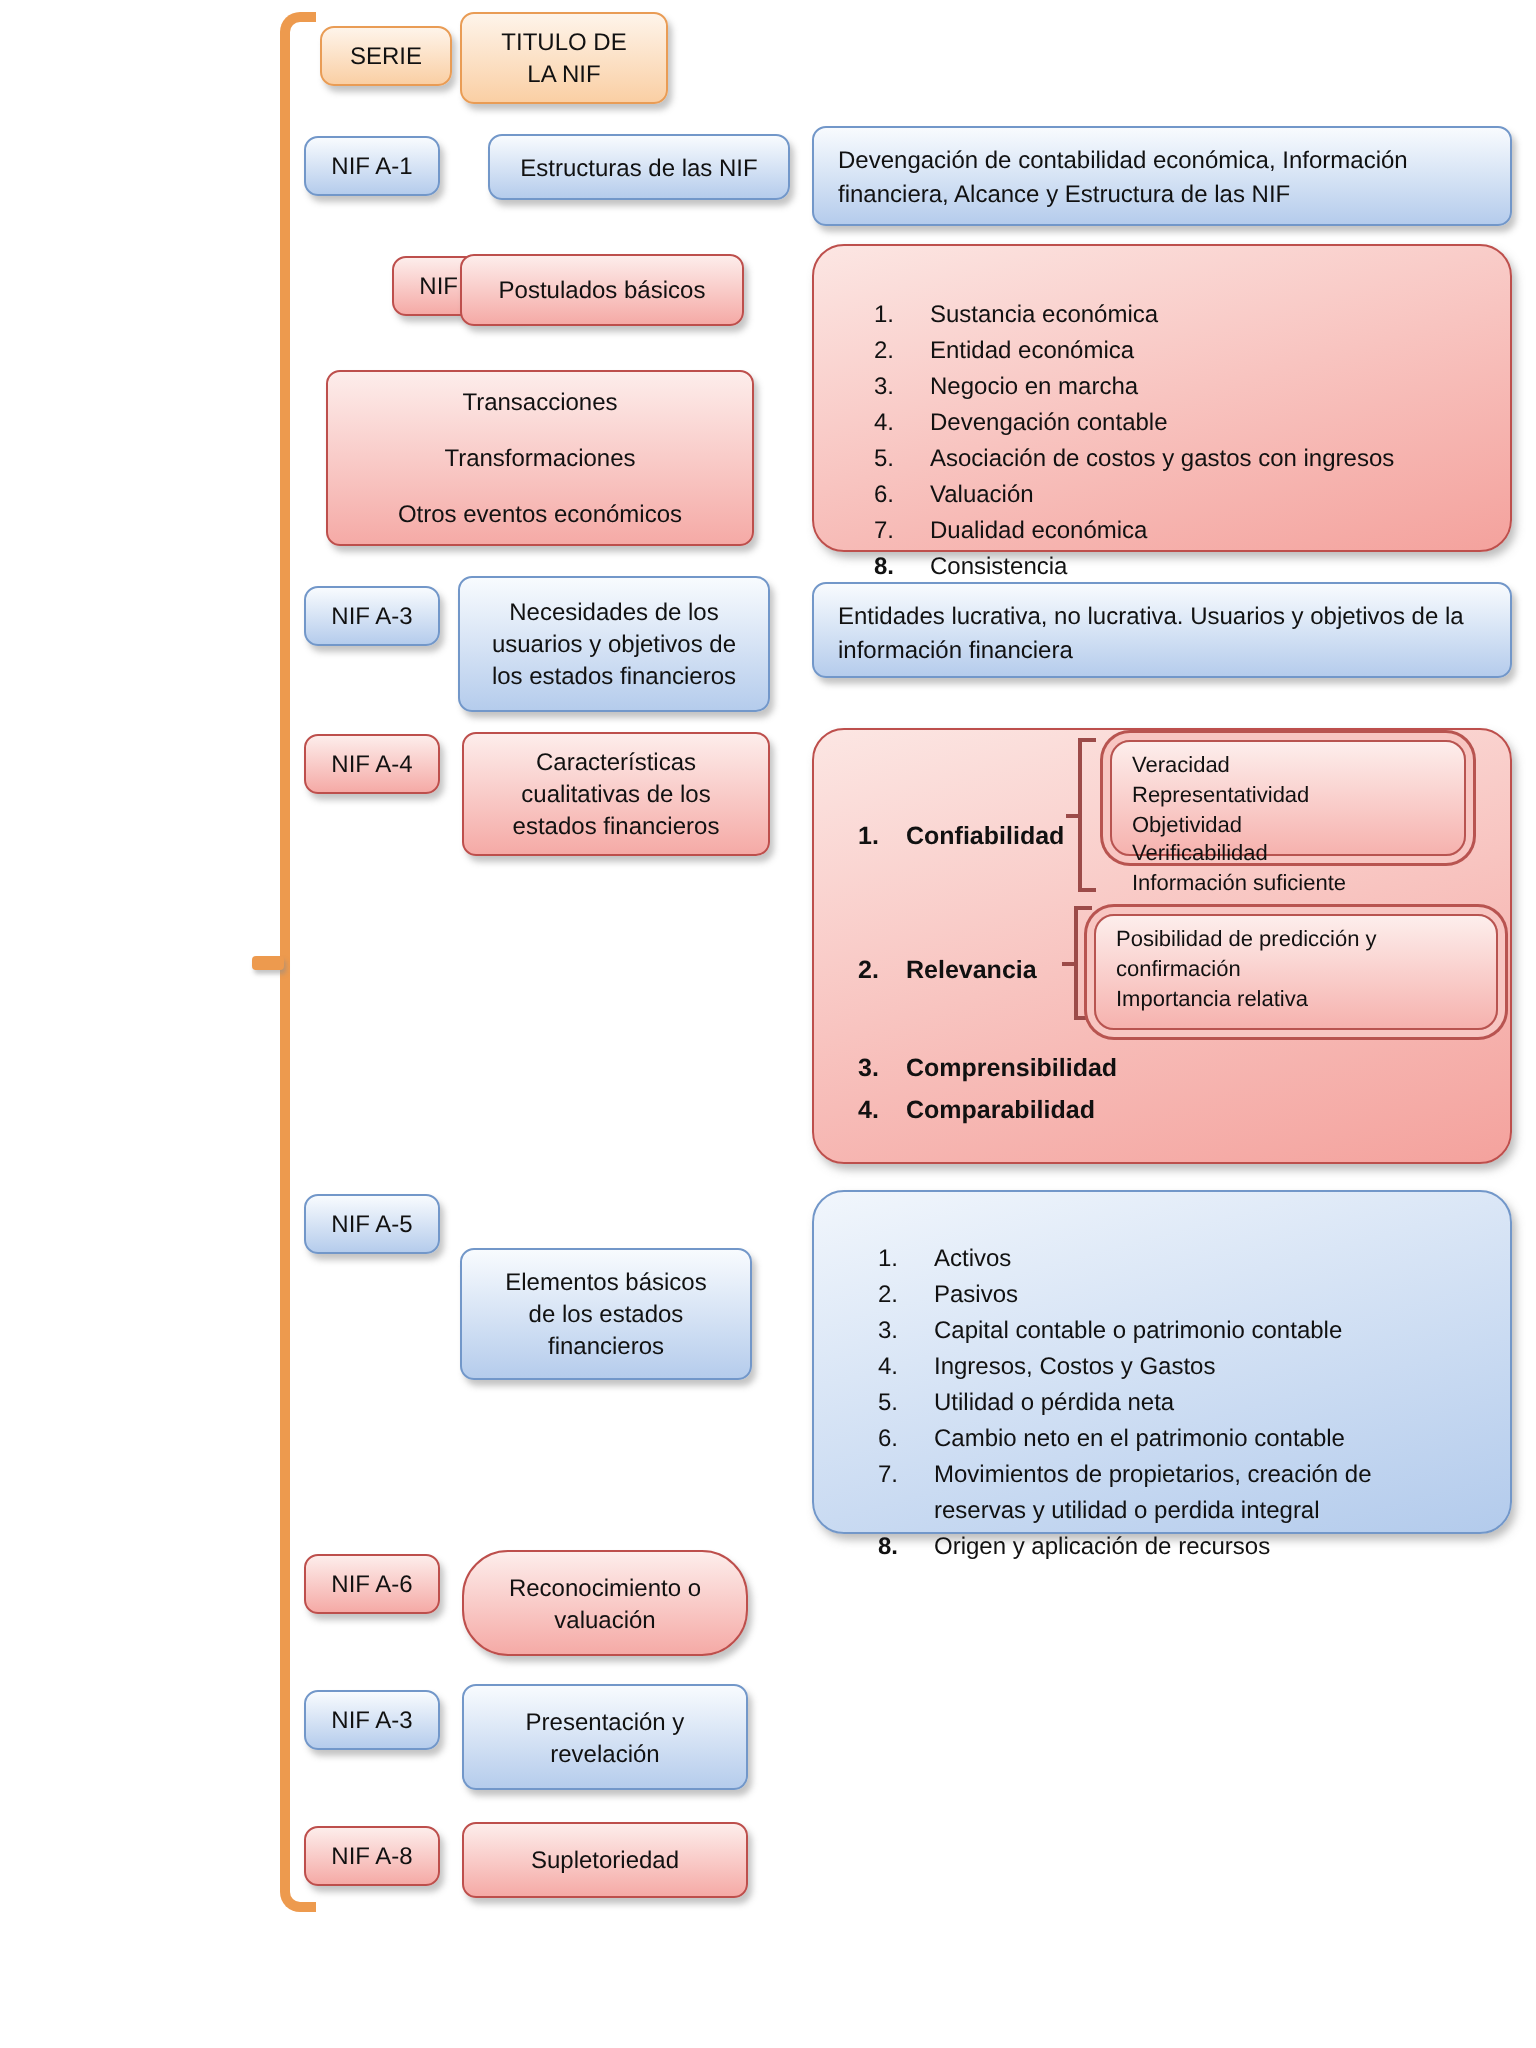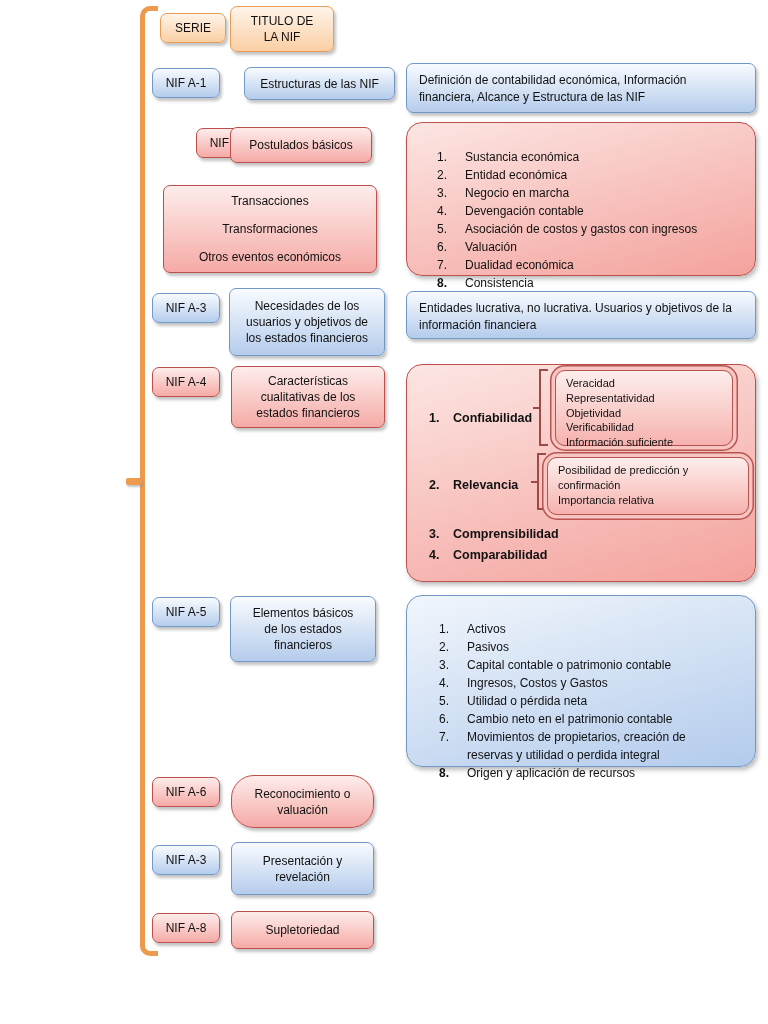--- a/index.html
+++ b/index.html
@@ -33,21 +33,21 @@
   #h-serie{left:160px;top:13px; width:66px; height:30px;}
   #h-tit  {left:230px;top:6px;  width:104px;height:46px;}
   .code{left:152px;width:68px;height:30px;}
   #c-a1{top:68px;} #c-a2{top:128px;margin-left:44px;} #c-a3{top:293px;} #c-a4{top:367px;}
   #c-a5{top:597px;} #c-a6{top:777px;} #c-a7{top:845px;} #c-a8{top:913px;}
   #t-a1{left:244px;top:67px; width:151px;height:33px;}
   #t-a2{left:230px;top:127px;width:142px;height:36px;}
   #t-ev{left:163px;top:185px;width:214px;height:88px;line-height:28px;}
   #t-a3{left:229px;top:288px;width:156px;height:68px;}
   #t-a4{left:231px;top:366px;width:154px;height:62px;}
-  #t-a5{left:230px;top:596px;width:146px;height:66px;}
+  #t-a5{left:230px;top:624px;width:146px;height:66px;}
   #t-a6{left:231px;top:775px;width:143px;height:53px;border-radius:23px;}
   #t-a7{left:231px;top:842px;width:143px;height:53px;}
   #t-a8{left:231px;top:911px;width:143px;height:38px;}
   .detail{left:406px;width:350px;}
   #d-a1{top:63px;height:50px;padding:8px 12px;display:block;text-align:left;line-height:17px;}
   #d-a3{top:291px;height:48px;padding:8px 12px;display:block;text-align:left;line-height:17px;}
   #d-a2{top:122px;height:154px;}
   #d-a5{top:595px;height:172px;}
   #d-a4{top:364px;height:218px;}
   
@@ -60,21 +60,21 @@
   
   .carac{position:absolute;display:flex;font-weight:bold;font-size:12.5px;line-height:15px;}
   .carac .cnum{flex:none;width:24px;}
   .brace{position:absolute;width:9px;box-sizing:border-box;
          border-left:2px solid #9c4b49;border-top:2px solid #9c4b49;border-bottom:2px solid #9c4b49;}
   .brace::before{content:"";position:absolute;left:-8px;top:50%;margin-top:-1px;width:7px;height:2px;background:#9c4b49;}
   .subbx{position:absolute;box-sizing:border-box;border:1.3px solid #b85450;border-radius:10px;
          background:linear-gradient(#fdeeec,#f6b2ae);
          box-shadow:0 0 0 3.5px #f8c6c2,0 0 0 5px #b85450;
          font-size:11px;line-height:14.8px;padding:5px 10px;white-space:pre-line;}
-  #sub-conf{left:148px;top:5px;width:178px;height:76px;}
+  #sub-conf{left:148px;top:5px;width:178px;height:58px;}
   #sub-rel {left:140px;top:92px;width:202px;height:58px;}
   #br-conf{left:132px;top:4px;height:77px;}
   #br-rel {left:130px;top:88px;height:57px;}
   #row-conf{left:22px;top:46px;width:110px;}
   #row-rel {left:22px;top:113px;width:110px;}
   #row-comp{left:22px;top:162px;width:200px;}
   #row-cpar{left:22px;top:183px;width:200px;}
 </style>
 </head>
 <body>
@@ -111,21 +111,21 @@
 estados financieros</div>
   <div id="t-a5" class="bx blue">Elementos básicos
 de los estados
 financieros</div>
   <div id="t-a6" class="bx pink">Reconocimiento o
 valuación</div>
   <div id="t-a7" class="bx blue">Presentación y
 revelación</div>
   <div id="t-a8" class="bx pink">Supletoriedad</div>
 
-  <div id="d-a1" class="bx blue detail">Definición de contabilidad económica, Información
+  <div id="d-a1" class="bx blue detail">Devengación de contabilidad económica, Información
 financiera, Alcance y Estructura de las NIF</div>
 
   <div id="d-a2" class="bx pink big detail">
     <ol class="plain"><li><span class="num">1.</span><span class="txt">Sustancia económica</span></li><li><span class="num">2.</span><span class="txt">Entidad económica</span></li><li><span class="num">3.</span><span class="txt">Negocio en marcha</span></li><li><span class="num">4.</span><span class="txt">Devengación contable</span></li><li><span class="num">5.</span><span class="txt">Asociación de costos y gastos con ingresos</span></li><li><span class="num">6.</span><span class="txt">Valuación</span></li><li><span class="num">7.</span><span class="txt">Dualidad económica</span></li><li class="bold-num"><span class="num">8.</span><span class="txt">Consistencia</span></li></ol>
   </div>
 
   <div id="d-a3" class="bx blue detail">Entidades lucrativa, no lucrativa. Usuarios y objetivos de la
 información financiera</div>
 
   <div id="d-a4" class="bx pink big detail">

